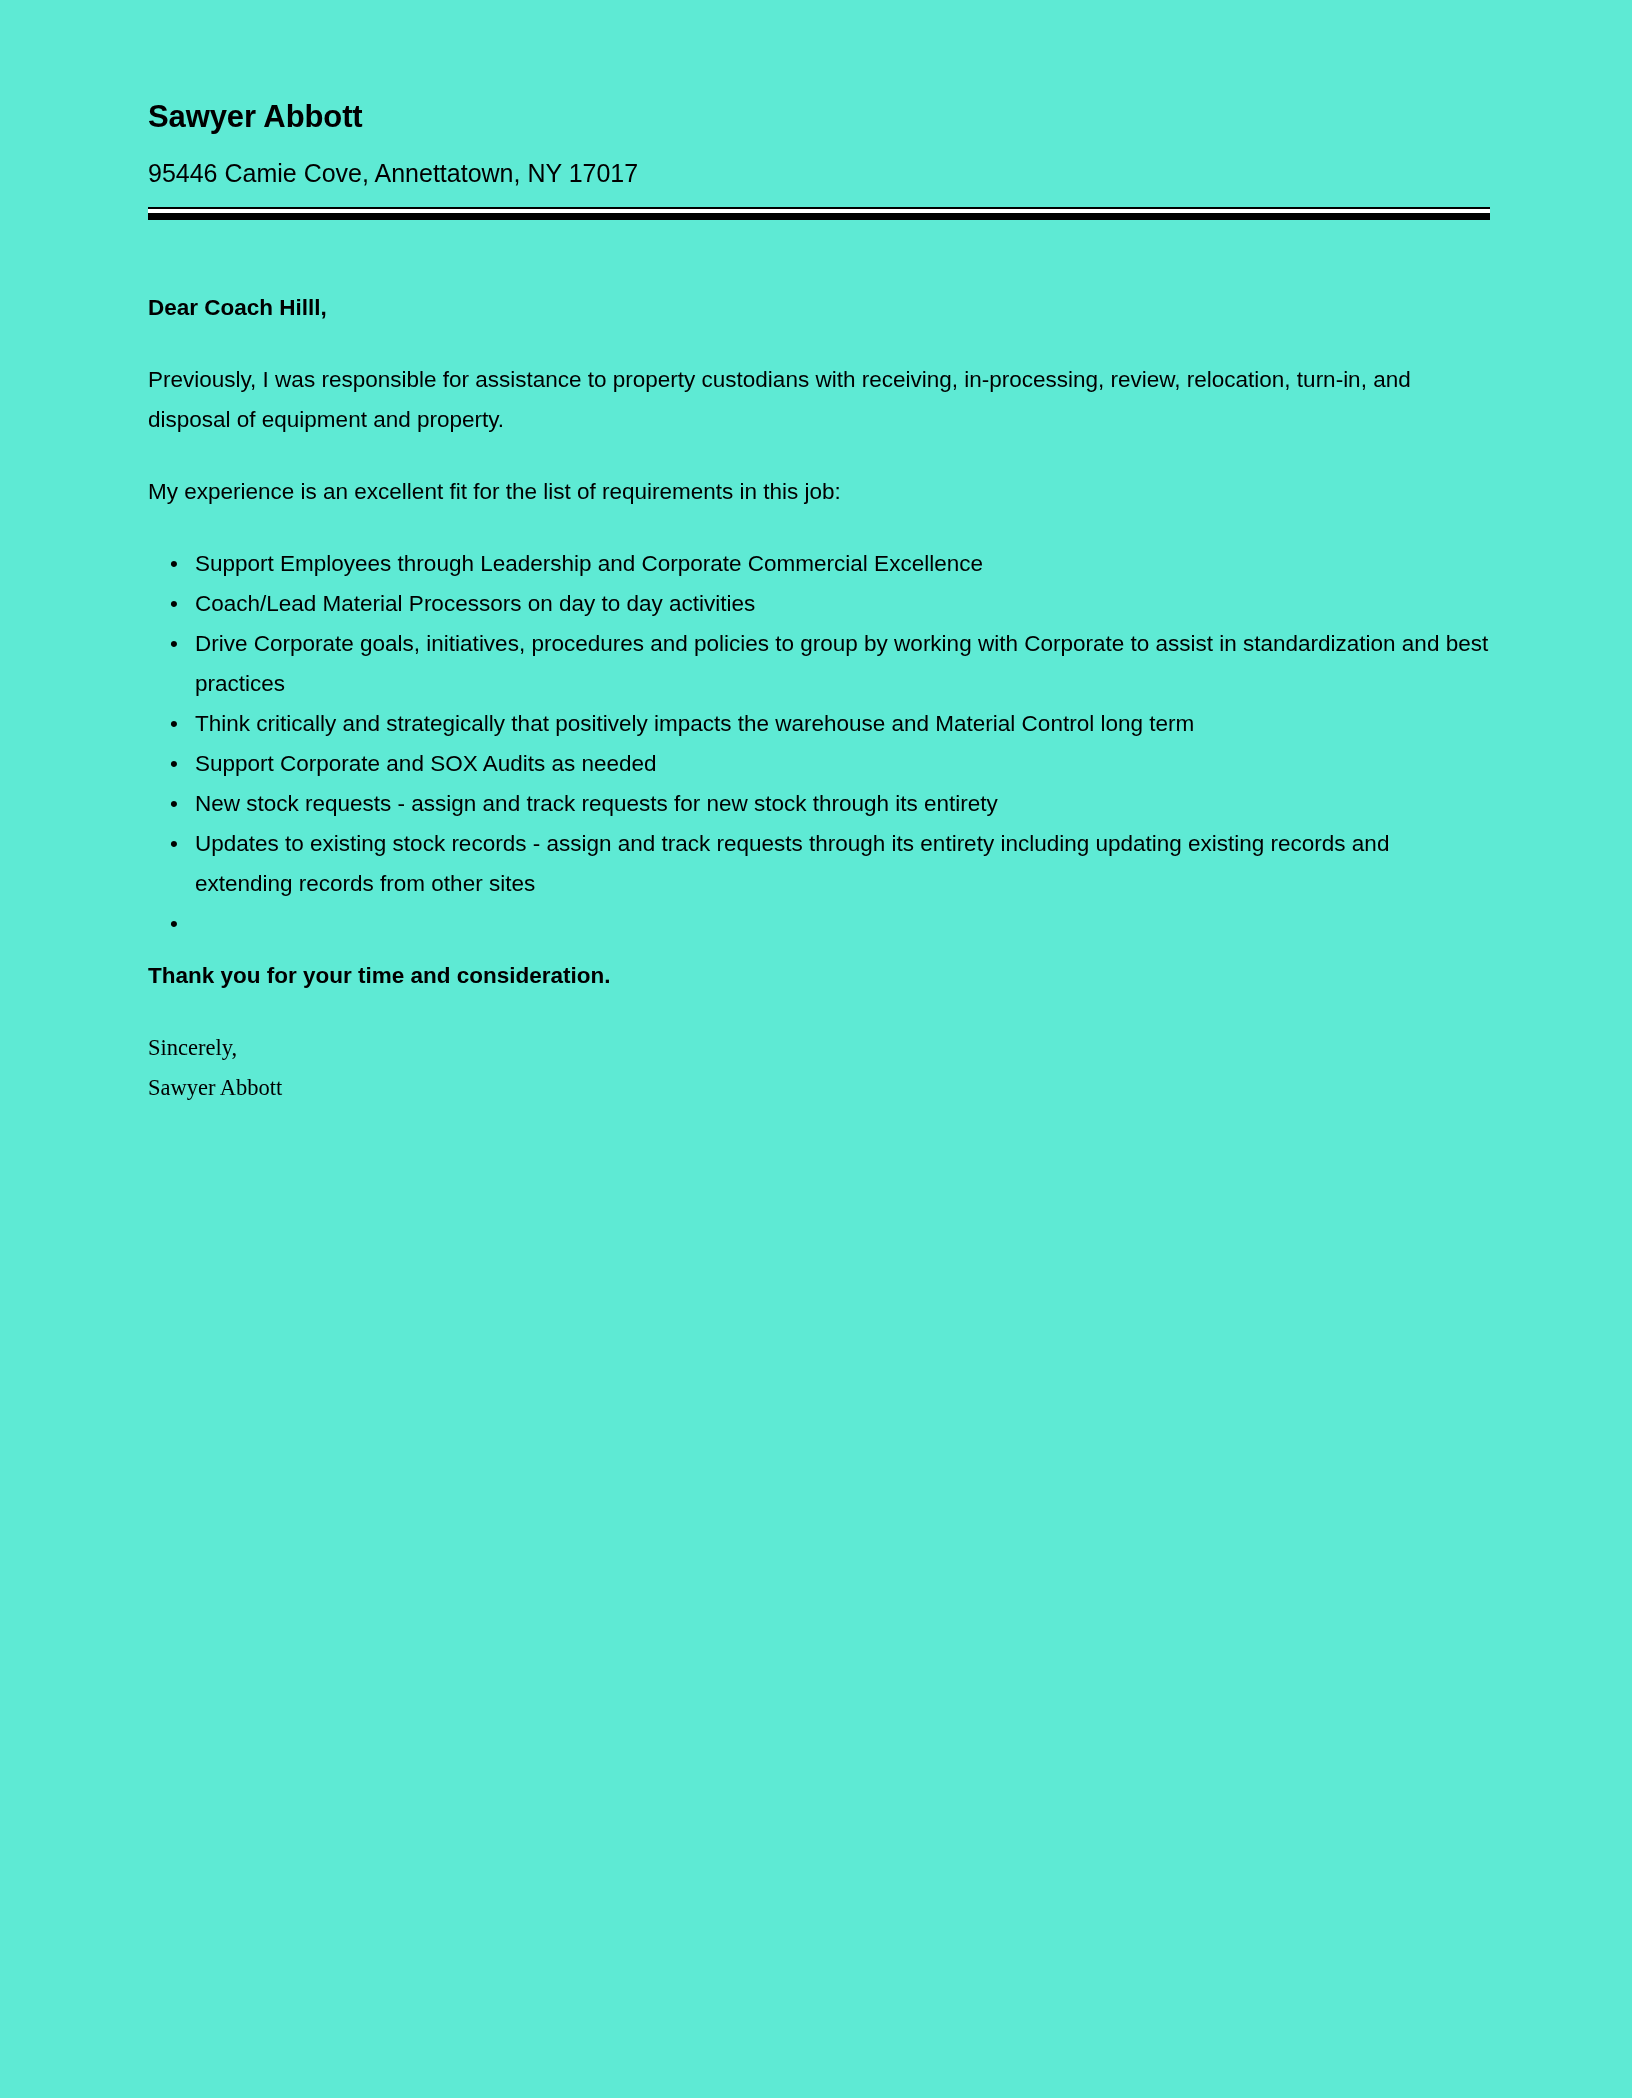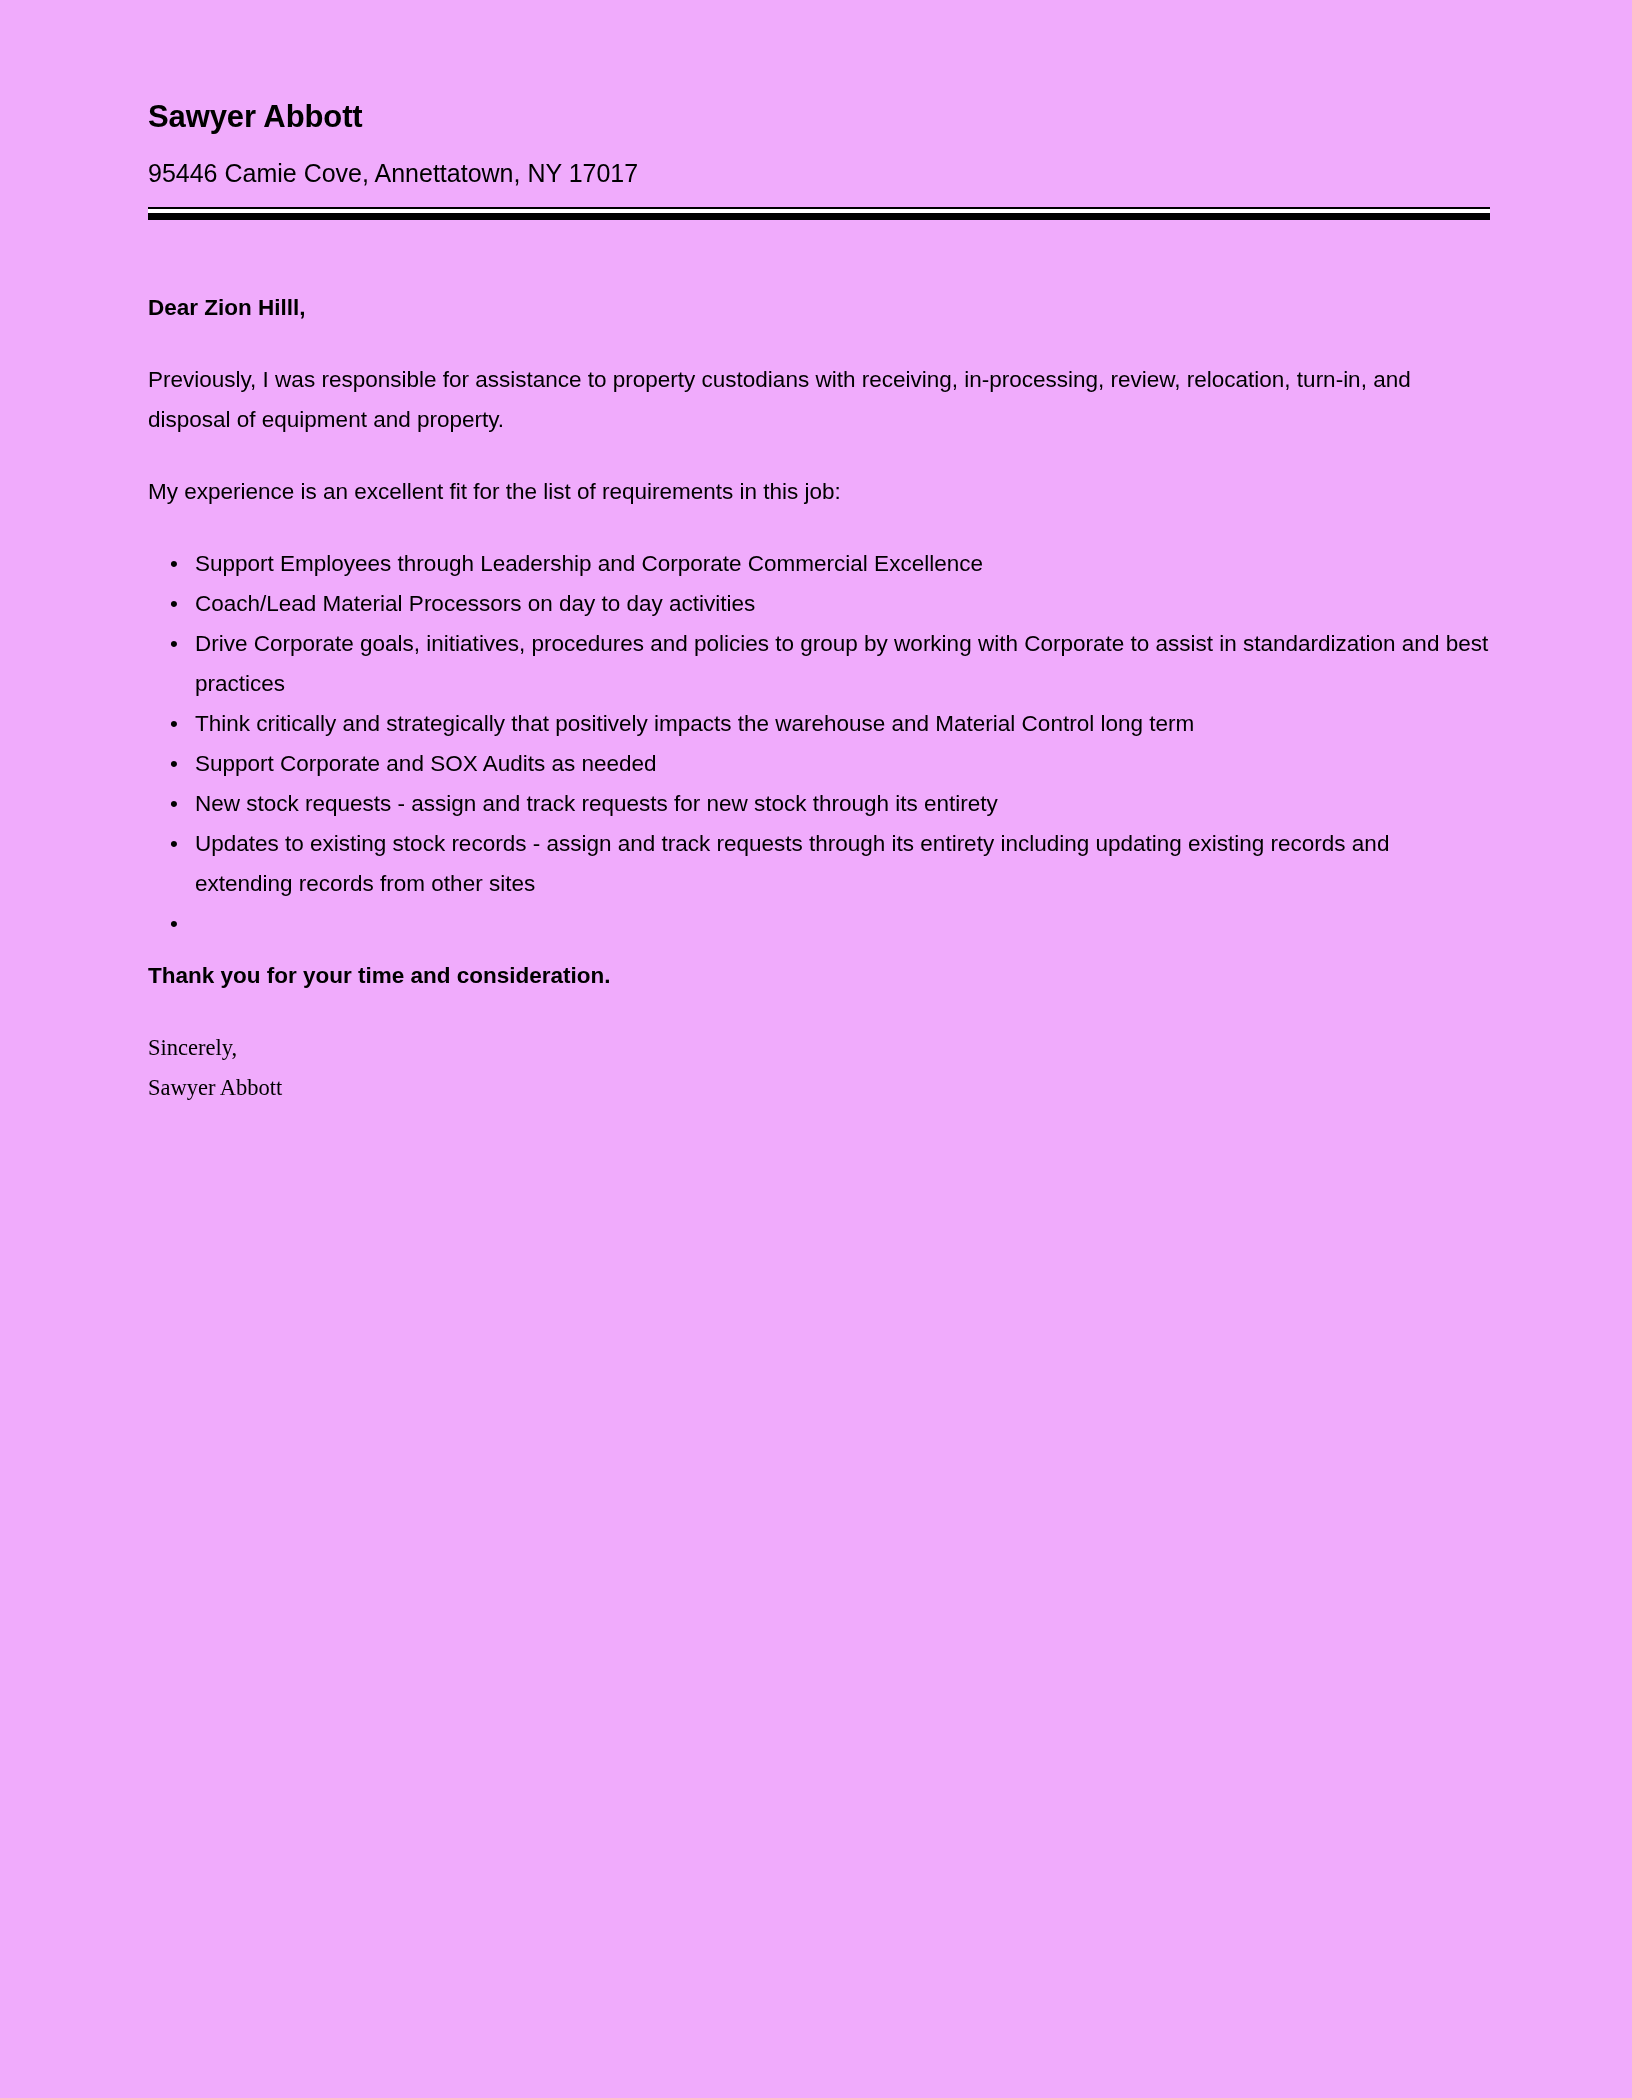--- a/index.html
+++ b/index.html
@@ -9,21 +9,21 @@
   }
   body {
     font-family: "Liberation Sans", sans-serif;
     color: #000000;
     -webkit-font-smoothing: antialiased;
   }
   .page {
     position: relative;
     width: 1632px;
     height: 2098px;
-    background: #f0abfc;
+    background: #5eead4;
     box-sizing: border-box;
     overflow: hidden;
   }
   .content {
     position: absolute;
     left: 148px;
     top: 0;
     width: 1342px;
   }
 
@@ -123,21 +123,21 @@
     </header>
 
     <div class="divider">
       <div class="rule-thin"></div>
       <div class="rule-gap"></div>
       <div class="rule-thick"></div>
     </div>
 
     <section class="letter-body">
 
-      <p class="para salutation">Dear Zion Hilll,</p>
+      <p class="para salutation">Dear Coach Hilll,</p>
 
 
       <p class="para">Previously, I was responsible for assistance to property custodians with receiving, in-processing, review, relocation, turn-in, and disposal of equipment and property.</p>
 
       <p class="para">My experience is an excellent fit for the list of requirements in this job:</p>
 
       <ul class="req-list" id="requirements-list">
           <li><span class="marker">•</span><span>Support Employees through Leadership and Corporate Commercial Excellence</span></li>
           <li><span class="marker">•</span><span>Coach/Lead Material Processors on day to day activities</span></li>
           <li><span class="marker">•</span><span>Drive Corporate goals, initiatives, procedures and policies to group by working with Corporate to assist in standardization and best practices</span></li>

